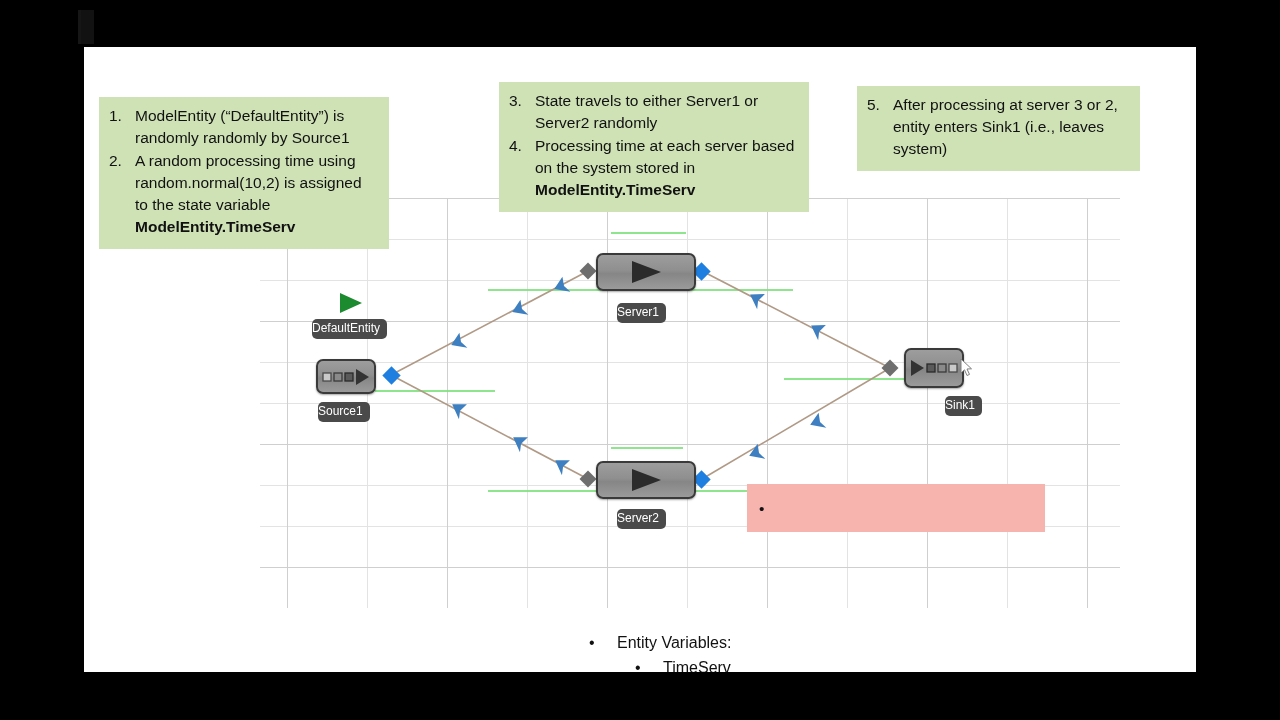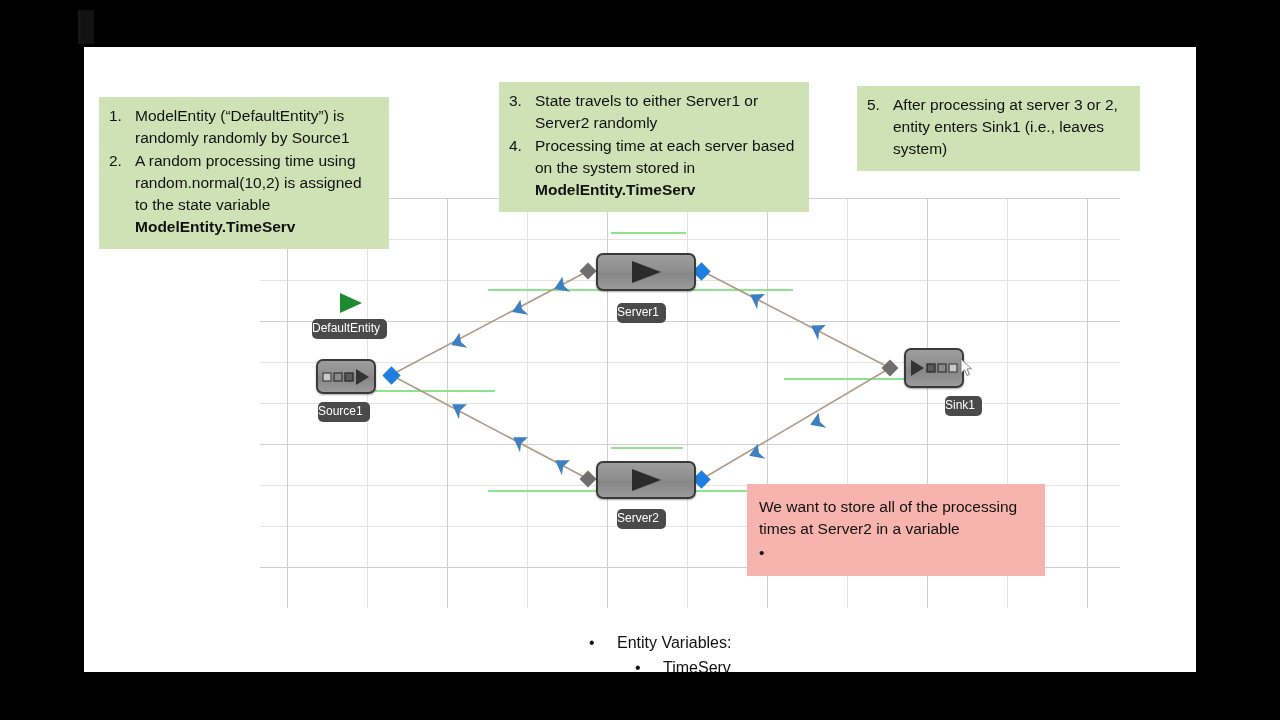--- a/index.html
+++ b/index.html
@@ -259,21 +259,20 @@
     <div class="callout green" style="left:773px; top:39px; width:283px;">
       <ul class="numlist">
         <li>
           <span class="num">5.</span>
           <span class="txt">After processing at server 3 or 2, entity enters Sink1 (i.e., leaves system)</span>
         </li>
       </ul>
     </div>
 
     <div class="callout pink" style="left:663px; top:437px; width:298px; padding:12px 14px 12px 12px;">
-      <div>We want to store all of the processing times at Server2 in a variable</div>
       <ul class="bullets" style="margin-top:2px;">
         <li>
           <span class="dot">•</span>
         </li>
       </ul>
     </div>
 
     <div id="bottom-bullets">
       <div class="lvl1">
         <span class="dot">•</span>

